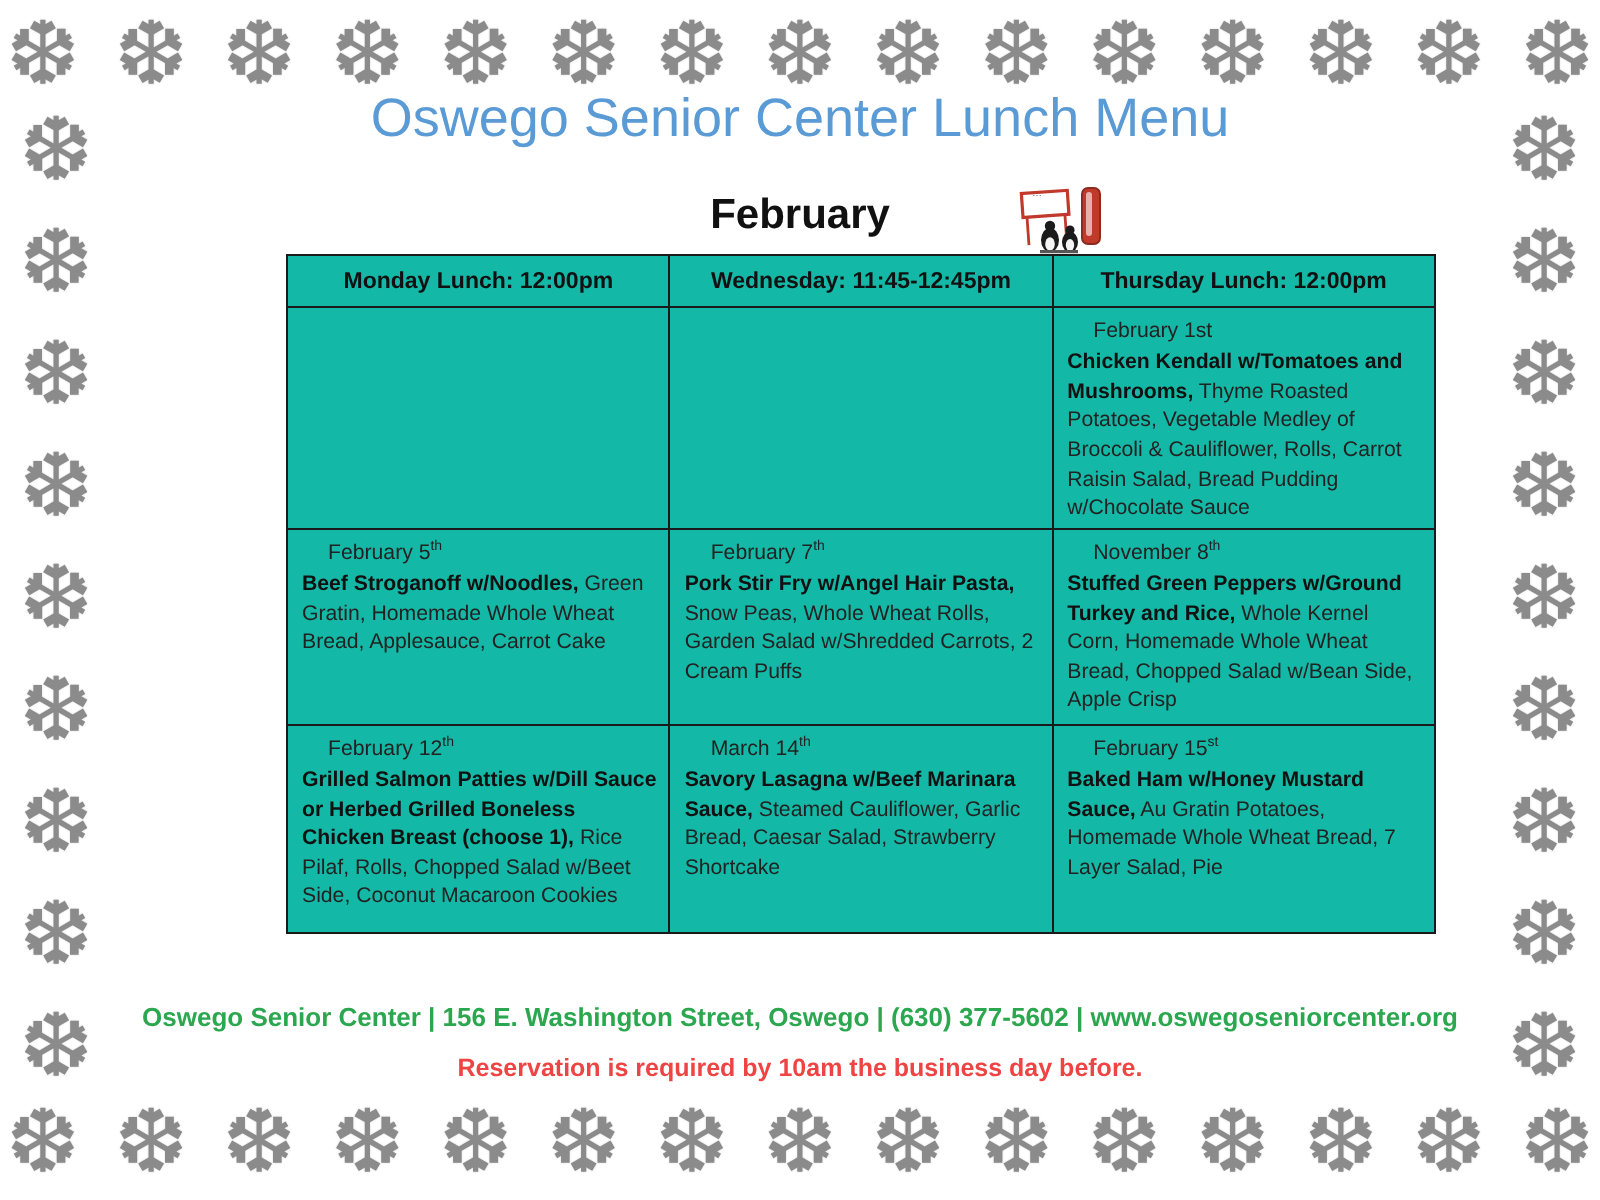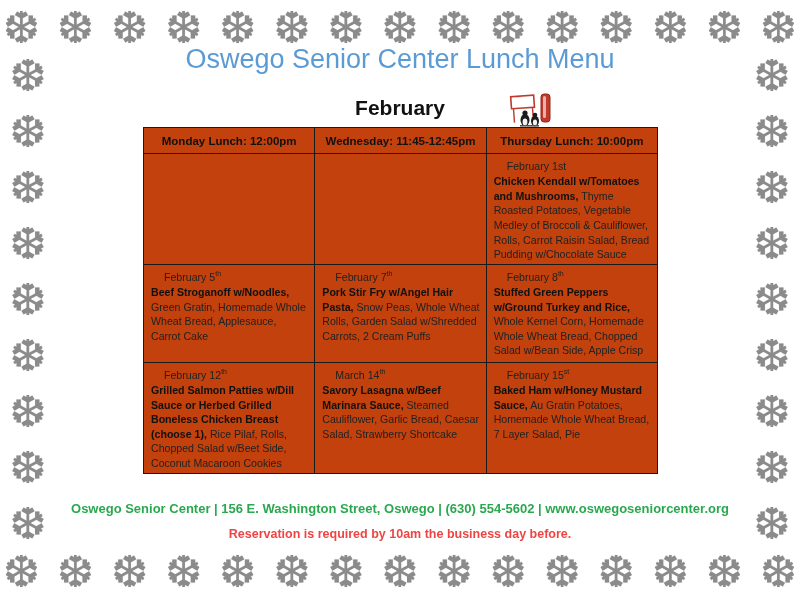--- a/index.html
+++ b/index.html
@@ -19,22 +19,22 @@
       text-shadow:0 0 1px #cfcfcf;}
 
   
   .title{position:absolute;top:44px;left:0;width:100%;text-align:center;
          font-size:27px;font-weight:400;color:#5b9bd5;letter-spacing:0px;}
   .month-wrap{position:absolute;top:96px;left:0;width:100%;text-align:center;}
   .month{font-size:21px;font-weight:700;color:#111;}
   .month-icon{position:absolute;left:508px;top:92px;width:44px;height:38px;}
 
   
-  table.menu{position:absolute;top:127px;left:143px;width:515px;border-collapse:collapse;
-             table-layout:fixed;background:#c2410c;}
+  table.menu{position:absolute;top:127px;left:143px;width:575px;border-collapse:collapse;
+             table-layout:fixed;background:#14b8a6;}
   table.menu th,table.menu td{border:1.6px solid #1a1a1a;vertical-align:top;box-sizing:border-box;}
   table.menu th{height:26px;font-size:11.5px;font-weight:700;color:#111;text-align:center;
                 vertical-align:middle;padding:2px 2px;}
   table.menu td{padding:4px 6px 2px 7px;font-size:10.6px;line-height:1.38;color:#222;}
   tr.r1{height:90px;} tr.r2{height:98px;} tr.r3{height:104px;}
   .cell-date{margin-bottom:1px;padding-left:13px;}
   .cell-date sup{font-size:7px;}
   .cell-body .b{font-weight:700;color:#111;}
 
   
@@ -129,57 +129,57 @@
     <ellipse cx="27" cy="30.5" rx="2.1" ry="3" fill="#f4f4f4"></ellipse>
     <circle cx="27" cy="23" r="2.3" fill="#1b1b1b"></circle>
     <rect x="12" y="33" width="19" height="1.6" fill="#555"></rect>
   </svg>
 
   <table class="menu">
     <tbody>
         <tr>
       <th>Monday Lunch: 12:00pm</th>
       <th>Wednesday: 11:45-12:45pm</th>
-      <th>Thursday Lunch: 10:00pm</th>
+      <th>Thursday Lunch: 12:00pm</th>
     </tr>
     <tr class="r1">
       <td></td>
       <td></td>
       <td>
         <div class="cell-date"><span>February 1st</span><sup></sup></div>
         <div class="cell-body"><span class="b">Chicken Kendall w/Tomatoes and Mushrooms,</span><span> Thyme Roasted Potatoes, Vegetable Medley of Broccoli &amp; Cauliflower, Rolls, Carrot Raisin Salad, Bread Pudding w/Chocolate Sauce</span></div>
       </td>
     </tr>
     <tr class="r2">
       <td>
         <div class="cell-date"><span>February 5</span><sup>th</sup></div>
         <div class="cell-body"><span class="b">Beef Stroganoff w/Noodles,</span><span> Green Gratin, Homemade Whole Wheat Bread, Applesauce, Carrot Cake</span></div>
       </td>
       <td>
         <div class="cell-date"><span>February 7</span><sup>th</sup></div>
         <div class="cell-body"><span class="b">Pork Stir Fry w/Angel Hair Pasta,</span><span> Snow Peas, Whole Wheat Rolls, Garden Salad w/Shredded Carrots, 2 Cream Puffs</span></div>
       </td>
       <td>
-        <div class="cell-date"><span>February 8</span><sup>th</sup></div>
+        <div class="cell-date"><span>November 8</span><sup>th</sup></div>
         <div class="cell-body"><span class="b">Stuffed Green Peppers w/Ground Turkey and Rice,</span><span> Whole Kernel Corn, Homemade Whole Wheat Bread, Chopped Salad w/Bean Side, Apple Crisp</span></div>
       </td>
     </tr>
     <tr class="r3">
       <td>
         <div class="cell-date"><span>February 12</span><sup>th</sup></div>
         <div class="cell-body"><span class="b">Grilled Salmon Patties w/Dill Sauce or Herbed Grilled Boneless Chicken Breast (choose 1),</span><span> Rice Pilaf, Rolls, Chopped Salad w/Beet Side, Coconut Macaroon Cookies</span></div>
       </td>
       <td>
         <div class="cell-date"><span>March 14</span><sup>th</sup></div>
         <div class="cell-body"><span class="b">Savory Lasagna w/Beef Marinara Sauce,</span><span> Steamed Cauliflower, Garlic Bread, Caesar Salad, Strawberry Shortcake</span></div>
       </td>
       <td>
         <div class="cell-date"><span>February 15</span><sup>st</sup></div>
         <div class="cell-body"><span class="b">Baked Ham w/Honey Mustard Sauce,</span><span> Au Gratin Potatoes, Homemade Whole Wheat Bread, 7 Layer Salad, Pie</span></div>
       </td>
     </tr>
   </tbody>
     </table>
 
-  <div class="contact">Oswego Senior Center | 156 E. Washington Street, Oswego | (630) 554-5602 | www.oswegoseniorcenter.org</div>
+  <div class="contact">Oswego Senior Center | 156 E. Washington Street, Oswego | (630) 377-5602 | www.oswegoseniorcenter.org</div>
   <div class="reservation">Reservation is required by 10am the business day before.</div>
 
 </div>
 
 </body></html>

